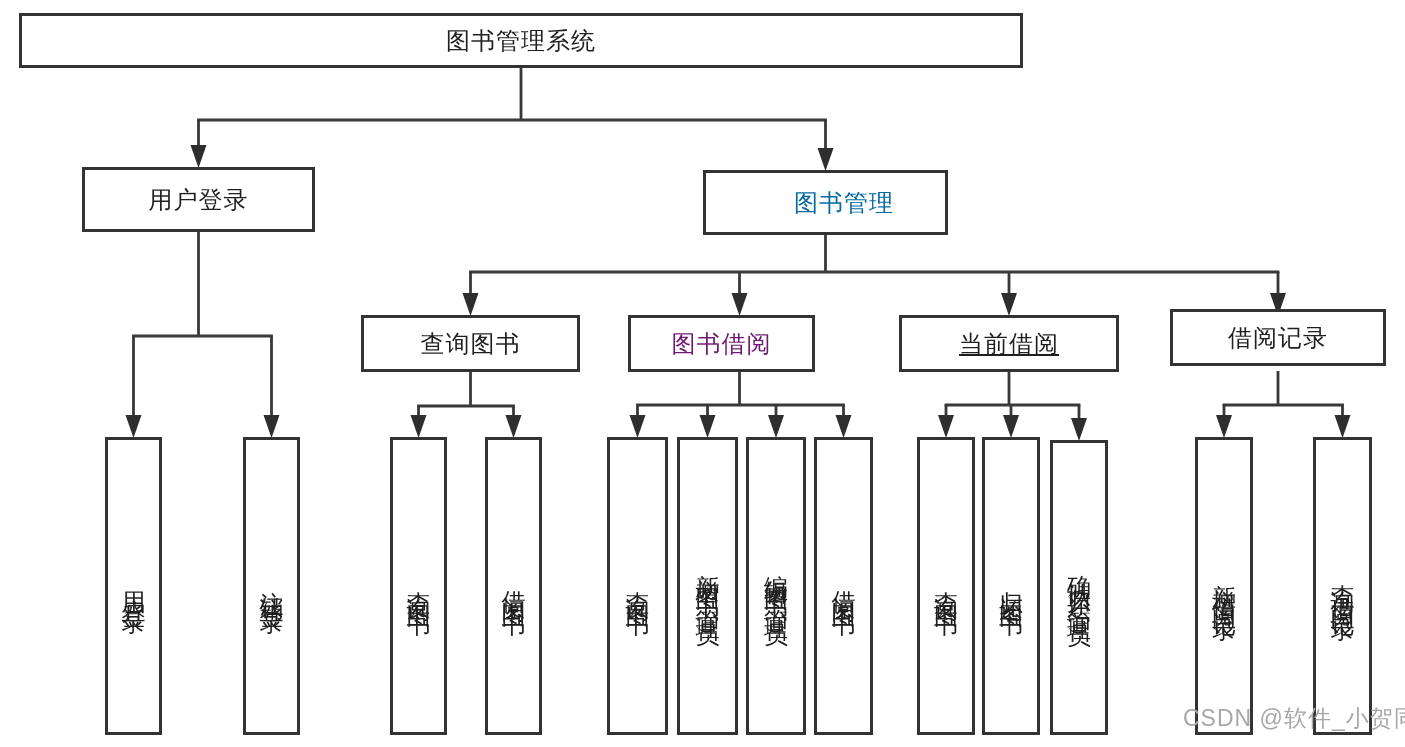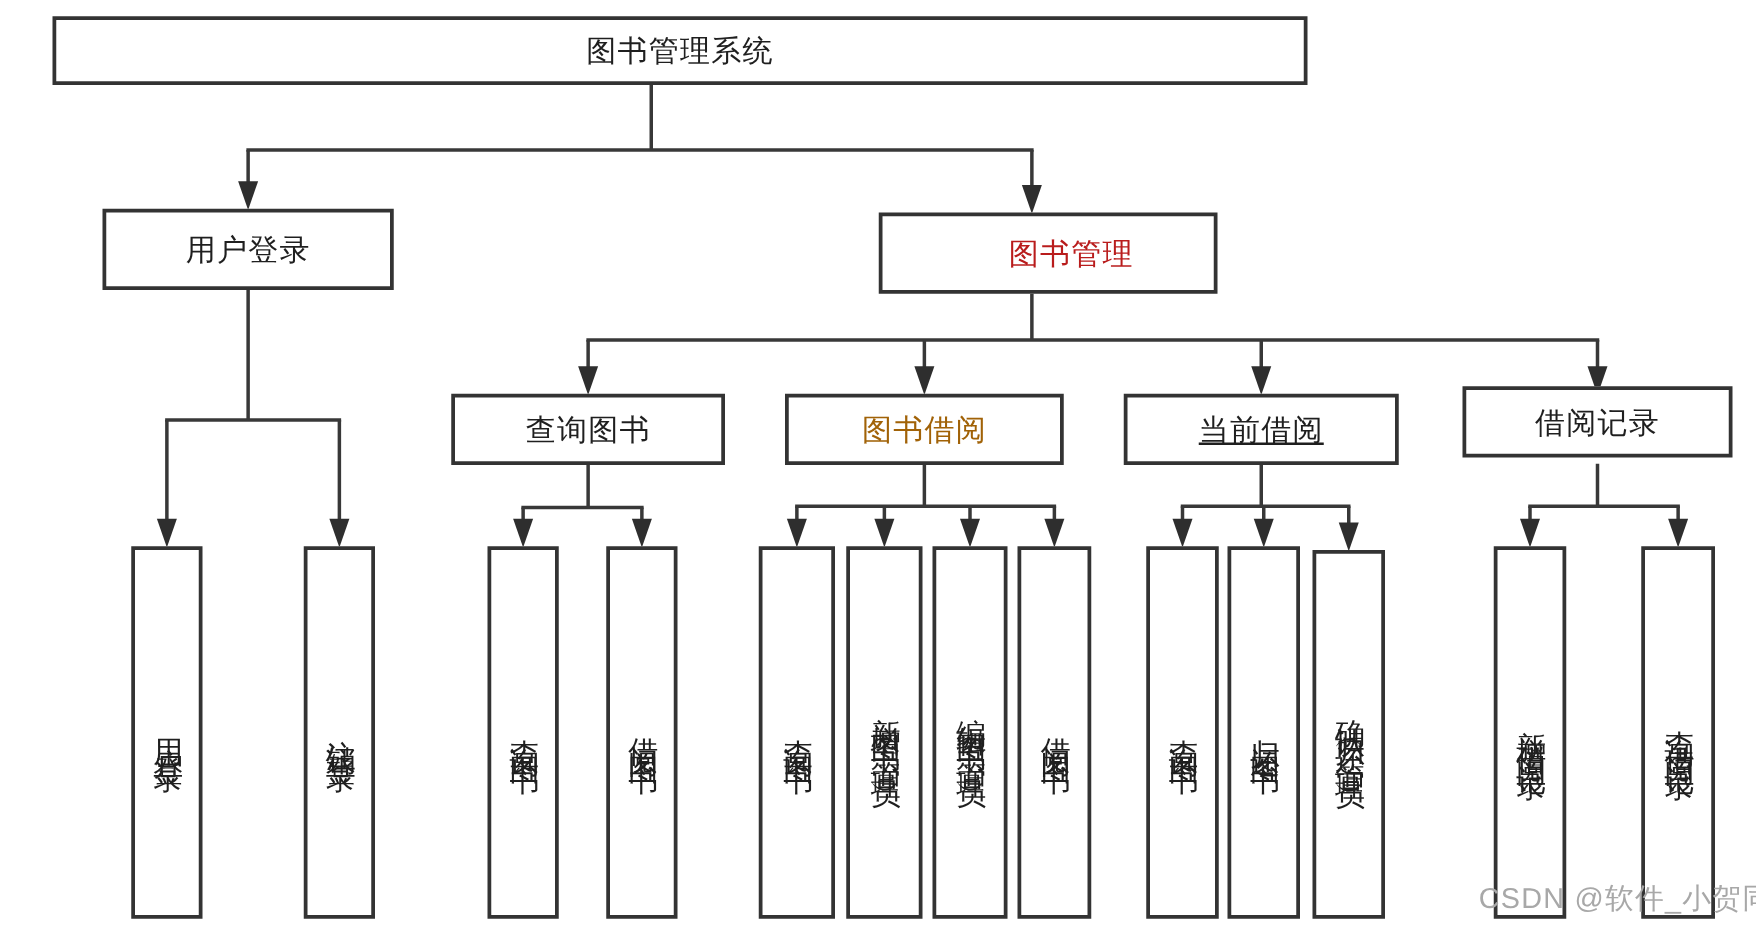--- a/index.html
+++ b/index.html
@@ -111,29 +111,29 @@
       <g>
         <line x1="1278" y1="371" x2="1278" y2="405" stroke="#383838" stroke-width="2.8"></line>
         <line x1="1222.6" y1="405" x2="1343.9" y2="405" stroke="#383838" stroke-width="2.8"></line>
         <line x1="1224" y1="405" x2="1224" y2="419" stroke="#383838" stroke-width="2.8"></line>
         <polygon points="1216,415 1232,415 1224,438" fill="#2e2e2e"></polygon>
         <line x1="1342.5" y1="405" x2="1342.5" y2="419" stroke="#383838" stroke-width="2.8"></line>
         <polygon points="1334.5,415 1350.5,415 1342.5,438" fill="#2e2e2e"></polygon>
       </g>
     </svg>
   <div id="watermark" style="color: rgb(168, 168, 168);">CSDN @软件_小贺同学</div>
-<div class="node horiz" style="left: 19px; top: 13px; width: 1004px; height: 55px; border-color: rgb(51, 51, 51); color: rgb(31, 31, 31); margin-left: 23px;">图书管理系统</div>
+<div class="node horiz" style="left: 19px; top: 13px; width: 1004px; height: 55px; border-color: rgb(51, 51, 51); color: rgb(31, 31, 31);">图书管理系统</div>
     <div class="node horiz" style="left: 82px; top: 167px; width: 233px; height: 65px; border-color: rgb(51, 51, 51); color: rgb(31, 31, 31);">用户登录</div>
     <div class="node vert" style="left: 105px; top: 437px; width: 57px; height: 298px; border-color: rgb(51, 51, 51); color: rgb(31, 31, 31);">用户登录</div>
     <div class="node vert" style="left: 243px; top: 437px; width: 57px; height: 298px; border-color: rgb(51, 51, 51); color: rgb(31, 31, 31);">注销登录</div>
-    <div class="node horiz" style="left: 703px; top: 170px; width: 271px; height: 65px; border-color: rgb(51, 51, 51); color: #b91c1c; padding-left: 37px;">图书管理</div>
+    <div class="node horiz" style="left: 703px; top: 170px; width: 245px; height: 65px; border-color: rgb(51, 51, 51); color: #0369a1; padding-left: 37px;">图书管理</div>
     <div class="node horiz" style="left: 361px; top: 315px; width: 219px; height: 57px; border-color: rgb(51, 51, 51); color: rgb(31, 31, 31);">查询图书</div>
     <div class="node vert" style="left: 390px; top: 437px; width: 57px; height: 298px; border-color: rgb(51, 51, 51); color: rgb(31, 31, 31);">查询图书</div>
     <div class="node vert" style="left: 485px; top: 437px; width: 57px; height: 298px; border-color: rgb(51, 51, 51); color: rgb(31, 31, 31);">借阅图书</div>
-    <div class="node horiz" style="left: 628px; top: 315px; width: 223px; height: 57px; border-color: rgb(51, 51, 51); color: #a16207;">图书借阅</div>
+    <div class="node horiz" style="left: 628px; top: 315px; width: 187px; height: 57px; border-color: rgb(51, 51, 51); color: #701a75;">图书借阅</div>
     <div class="node vert" style="left: 607px; top: 437px; width: 61px; height: 298px; border-color: rgb(51, 51, 51); color: rgb(31, 31, 31);">查询图书</div>
     <div class="node vert" style="left: 677px; top: 437px; width: 61px; height: 298px; border-color: rgb(51, 51, 51); color: rgb(31, 31, 31);">新增图书（管理员）</div>
     <div class="node vert" style="left: 746px; top: 437px; width: 60px; height: 298px; border-color: rgb(51, 51, 51); color: rgb(31, 31, 31);">编辑图书（管理员）</div>
     <div class="node vert" style="left: 814px; top: 437px; width: 59px; height: 298px; border-color: rgb(51, 51, 51); color: rgb(31, 31, 31);">借阅图书</div>
     <div class="node horiz" style="left: 899px; top: 315px; width: 220px; height: 57px; border-color: rgb(51, 51, 51); color: rgb(31, 31, 31); text-decoration: underline;">当前借阅</div>
     <div class="node vert" style="left: 917px; top: 437px; width: 58px; height: 298px; border-color: rgb(51, 51, 51); color: rgb(31, 31, 31);">查询图书</div>
     <div class="node vert" style="left: 982px; top: 437px; width: 58px; height: 298px; border-color: rgb(51, 51, 51); color: rgb(31, 31, 31);">归还图书</div>
     <div class="node vert" style="left: 1050px; top: 440px; width: 58px; height: 295px; border-color: rgb(51, 51, 51); color: rgb(31, 31, 31);">确认归还（管理员）</div>
     <div class="node horiz" style="left: 1170px; top: 309px; width: 216px; height: 57px; border-color: rgb(51, 51, 51); color: rgb(31, 31, 31);">借阅记录</div>
     <div class="node vert" style="left: 1195px; top: 437px; width: 58px; height: 298px; border-color: rgb(51, 51, 51); color: rgb(31, 31, 31);">新增借阅记录</div>

